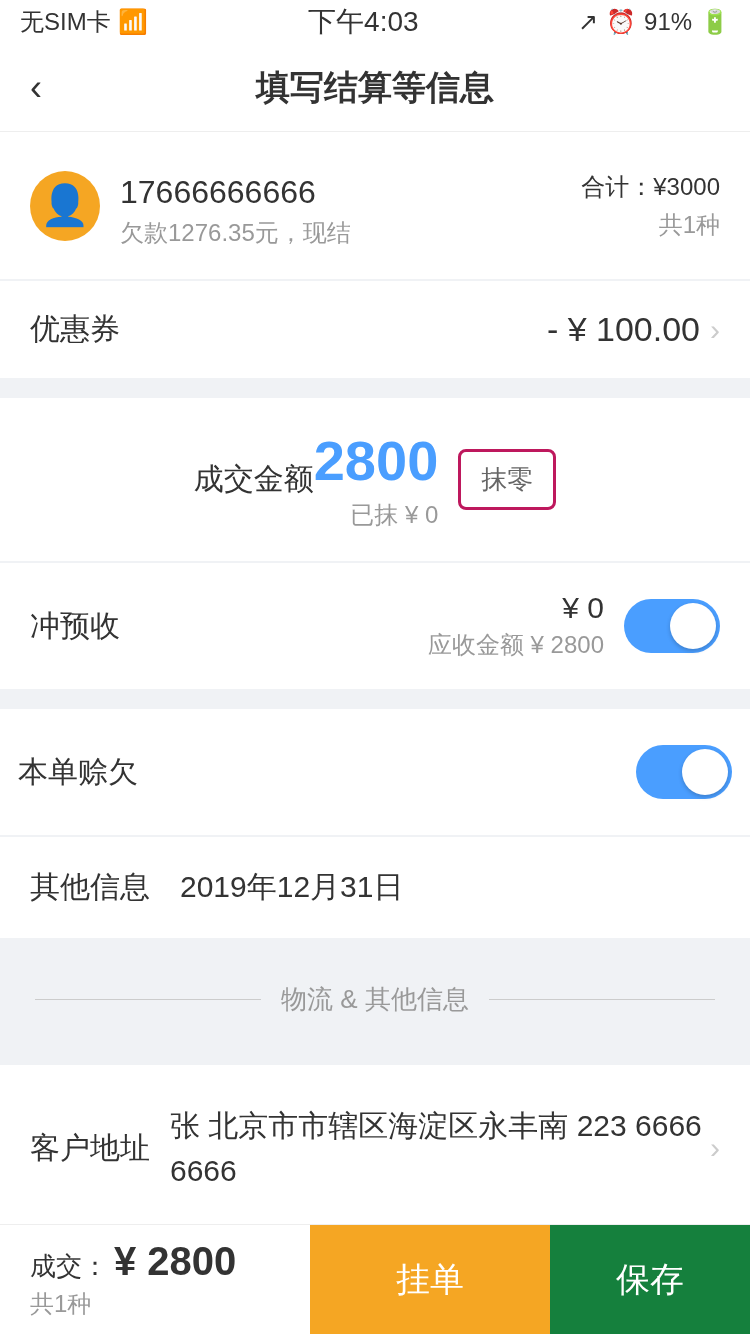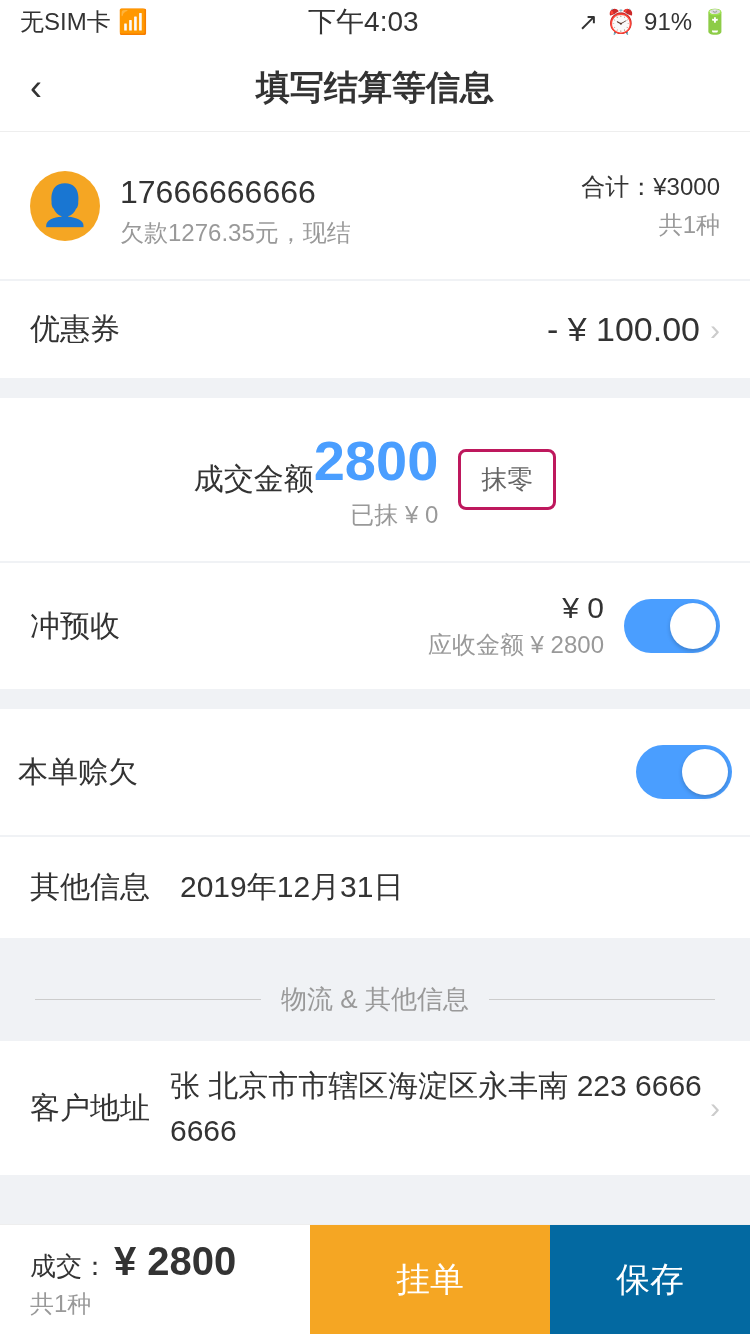--- a/index.html
+++ b/index.html
@@ -213,22 +213,23 @@
       height: 1px;
       background: #ccc;
     }
     .section-header-text { font-size: 26px; color: #999; }
 
     
     .address-row {
       display: flex;
       align-items: center;
       justify-content: space-between;
-      padding: 22px 30px;
-      background: #fff;
+      padding: 38px 30px;
+      background: #fff;
+      margin-top: 24px;
     }
     .address-label { font-size: 30px; color: #333; flex-shrink: 0; margin-right: 20px; }
     .address-value { font-size: 30px; color: #333; flex: 1; line-height: 1.5; }
 
     
     .bottom-spacer {
       height: 120px;
       background: #f0f2f5;
     }
 
@@ -256,21 +257,21 @@
     .bottom-btn-hold {
       width: 240px;
       background: #f5a623;
       display: flex;
       align-items: center;
       justify-content: center;
       cursor: pointer;
     }
     .bottom-btn-save {
       width: 200px;
-      background: #0369a1;
+      background: #15803d;
       display: flex;
       align-items: center;
       justify-content: center;
       cursor: pointer;
     }
     .bottom-btn-text {
       font-size: 34px;
       color: #fff;
       font-weight: 500;
     }

